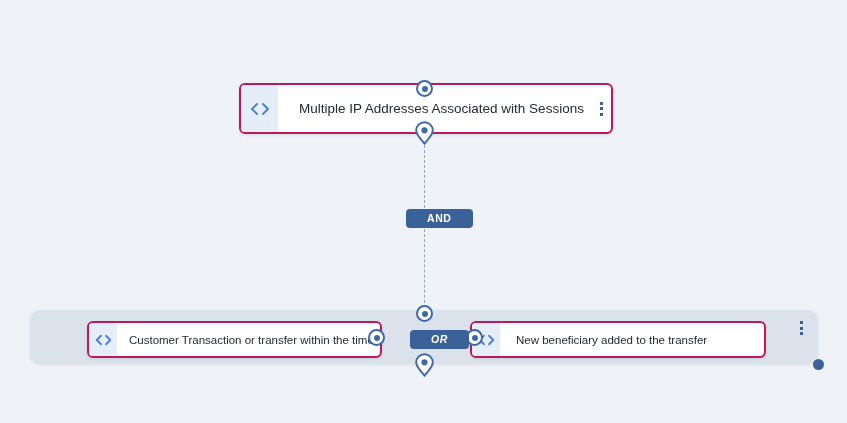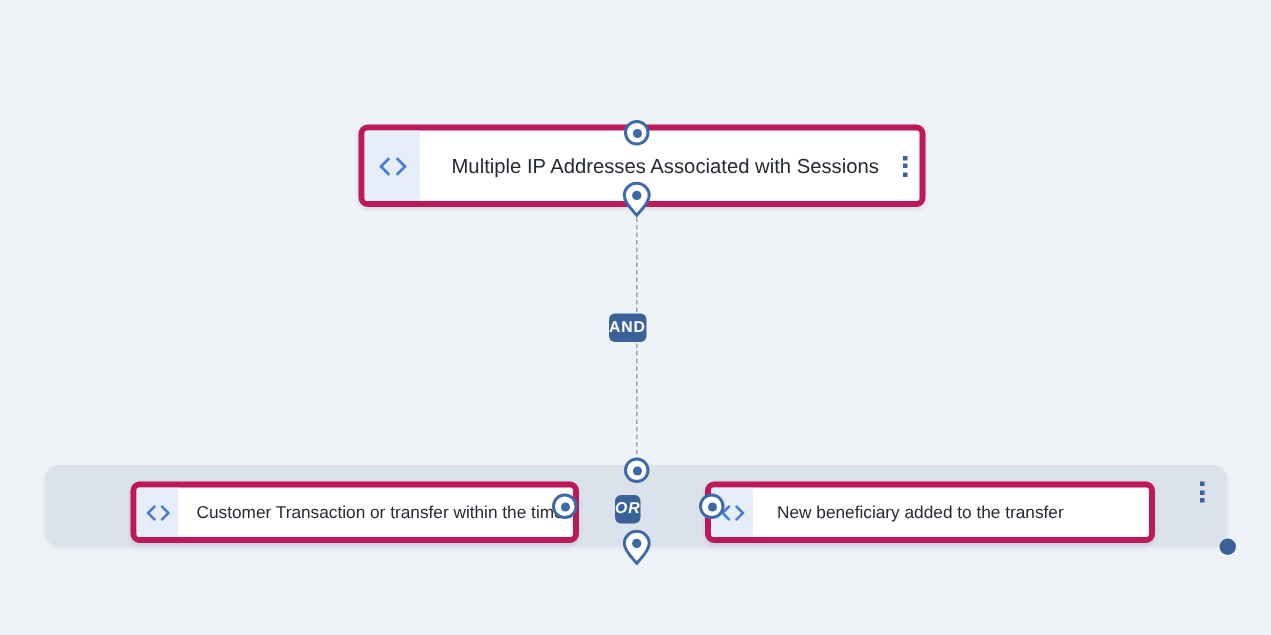--- a/index.html
+++ b/index.html
@@ -64,33 +64,33 @@
 
   
   .logic-badge {
     position: absolute;
     background: #3a6298;
     color: #ffffff;
     font-size: 10.5px;
     font-weight: bold;
     letter-spacing: 0.6px;
     border-radius: 4px;
-    padding: 4px 0;
+    padding: 4px 21px;
     text-align: left;
     z-index: 35;
     line-height: 1;
   }
 
   
   .node {
     position: absolute;
     display: flex;
     align-items: stretch;
     background: #ffffff;
-    border: 4px solid #be185d;
+    border: 2px solid #be185d;
     border-radius: 6px;
     box-shadow: 0 1px 3px rgba(40, 60, 90, 0.13);
     overflow: hidden;
     z-index: 20;
   }
   .node-icon {
     background: #e4edf8;
     display: flex;
     align-items: center;
     justify-content: center;

